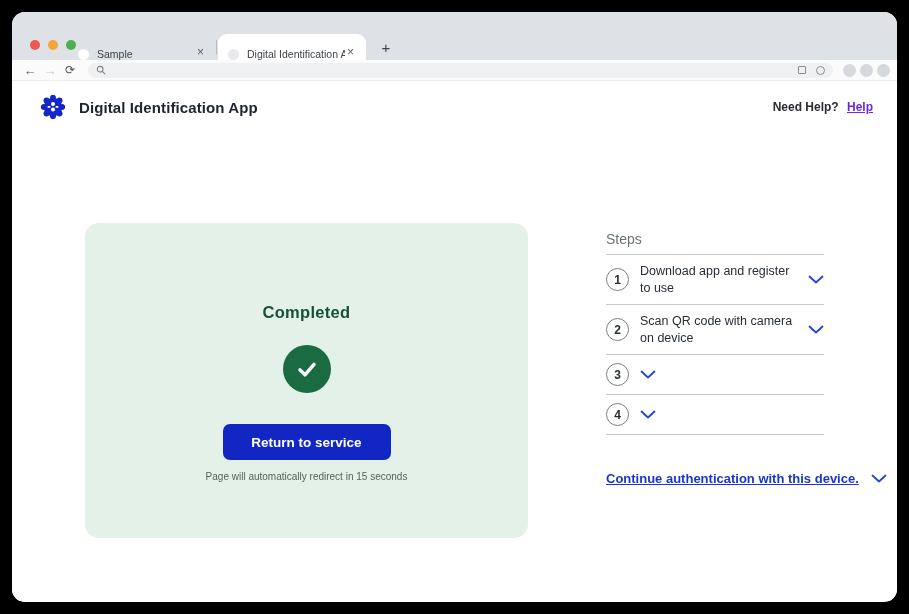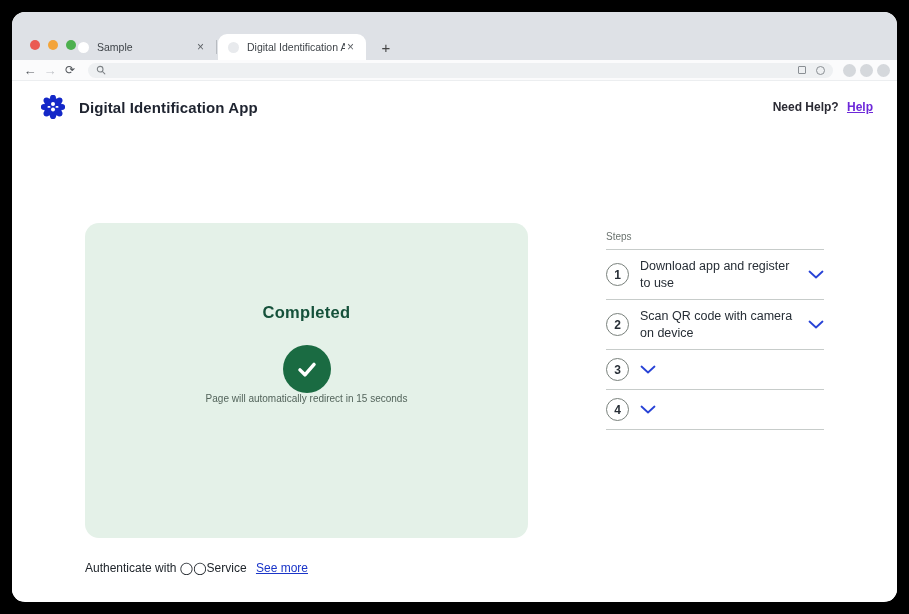--- a/index.html
+++ b/index.html
@@ -9,21 +9,21 @@
   .window { position:absolute; left:12px; top:12px; width:885px; height:590px;
     background:#fff; border-radius:13px; overflow:hidden;
     box-shadow:0 12px 40px rgba(0,0,0,.55); }
 
   
   .tabstrip { position:relative; height:48px; background:#dee1e6; }
   .traffic { position:absolute; left:18px; top:28px; display:flex; gap:8px; }
   .traffic span { width:10px; height:10px; border-radius:50%; display:block; }
   .tl-red { background:#ea5a52; } .tl-yellow { background:#f3a43a; } .tl-green { background:#4cb04e; }
 
-  .tab { position:absolute; bottom:0; height:26px; display:flex; align-items:center;
+  .tab { position:absolute; bottom:0; height:26px; display:flex; align-items:flex-end;
     padding:0 10px; font-size:10.5px; color:#3f4449; }
   .tab-inactive { left:56px; width:148px; }
   .tab-active { left:206px; width:148px; background:#fff; border-radius:9px 9px 0 0; }
   .favicon { width:11px; height:11px; border-radius:50%; margin-right:8px; flex:none; }
   .favicon-white { background:#fff; }
   .favicon-gray { background:#e8eaed; }
   .tab-title { flex:1; overflow:hidden; white-space:nowrap; }
   .tab-close { flex:none; font-size:12px; color:#5f6368; line-height:1; padding:2px; cursor:default; }
   .tab-divider { position:absolute; bottom:6px; left:204px; width:1px; height:14px; background:#b8bcc1; }
   .newtab-btn { position:absolute; left:364px; bottom:3px; width:20px; height:20px;
@@ -61,28 +61,28 @@
   .card { position:absolute; left:73px; top:142px; width:443px; height:315px;
     background:#e4f1e8; border-radius:14px; display:flex; flex-direction:column;
     align-items:center; }
   .status-text { margin-top:80px; font-size:16.5px; font-weight:700; color:#15513a;
     letter-spacing:.3px; }
   .check-circle { margin-top:23px; width:48px; height:48px; border-radius:50%;
     background:#1a6b42; display:flex; align-items:center; justify-content:center; }
   .return-btn { margin-top:31px; width:168px; height:36px; background:#1226c4;
     border:none; border-radius:7px; color:#fff; font-size:13.5px; font-weight:700;
     font-family:"Liberation Sans", sans-serif; cursor:pointer; }
-  .redirect-note { font-size:10px; color:#53645b; }
+  .redirect-note { margin-top:11px; font-size:10px; color:#53645b; }
 
   .footer-note { position:absolute; left:73px; top:480px; font-size:12px; color:#20262c; }
   .see-more { color:#1a35c8; text-decoration:underline; margin-left:6px; cursor:pointer; }
 
   
   .steps { position:absolute; left:594px; top:150px; width:218px; }
-  .steps-label { font-size:10px; color:#6b736f; margin-bottom:7px; }
+  .steps-label { font-size:14px; color:#6b736f; margin-bottom:7px; }
   .step-row { display:flex; align-items:center; gap:11px; padding:8px 0;
     border-top:1px solid #c7ccca; }
   .step-row:last-of-type { border-bottom:1px solid #c7ccca; }
   .step-num { flex:none; width:23px; height:23px; border:1.2px solid #79817c;
     border-radius:50%; display:flex; align-items:center; justify-content:center;
     font-size:12px; font-weight:700; color:#272e36; background:#fff; }
   .step-text { flex:1; font-size:12.5px; color:#272e36; line-height:16.5px; }
   .chev { flex:none; width:16px; height:10px; cursor:pointer; }
 
   .continue-link { position:absolute; left:594px; top:390px; display:flex;
@@ -167,27 +167,24 @@
     </div>
 
 
     <div class="card">
       <div class="status-text">Completed</div>
       <div class="check-circle">
         <svg width="26" height="26" viewBox="0 0 24 24">
           <path d="M5.5 12.8l4.6 4.6 8.4-9.6" fill="none" stroke="#fff" stroke-width="3.2" stroke-linecap="round" stroke-linejoin="round"></path>
         </svg>
       </div>
+      <button class="return-btn">Return to service</button>
       <div class="redirect-note">Page will automatically redirect in 15 seconds</div>
     </div>
 
-    <div class="footer-note">
-      <span>Authenticate with ◯◯Service</span>
-      <a class="see-more">See more</a>
-    </div>
 
     <div class="steps">
       <div class="steps-label">Steps</div>
 
       <div class="step-row">
         <span class="step-num">1</span>
         <span class="step-text">Download app and register to use</span>
         <svg class="chev" viewBox="0 0 16 10">
           <path d="M1.5 1.5l6.5 6 6.5-6" fill="none" stroke="#2742d6" stroke-width="1.8" stroke-linecap="round" stroke-linejoin="round"></path>
         </svg>
@@ -209,15 +206,21 @@
       </div>
 
       <div class="step-row">
         <span class="step-num">4</span>
         <svg class="chev" viewBox="0 0 16 10">
           <path d="M1.5 1.5l6.5 6 6.5-6" fill="none" stroke="#2742d6" stroke-width="1.8" stroke-linecap="round" stroke-linejoin="round"></path>
         </svg>
       </div>
     </div>
 
+    <div class="continue-link">
+      <span class="continue-text">Continue authentication with this device.</span>
+      <svg width="16" height="10" viewBox="0 0 16 10">
+        <path d="M1.5 1.5l6.5 6 6.5-6" fill="none" stroke="#2742d6" stroke-width="1.8" stroke-linecap="round" stroke-linejoin="round"></path>
+      </svg>
+    </div>
 
   </div>
 </div>
 
 </body></html>

